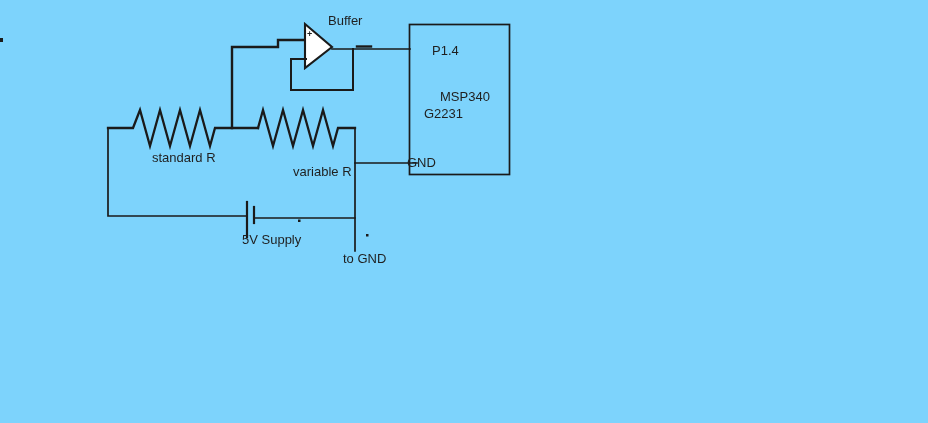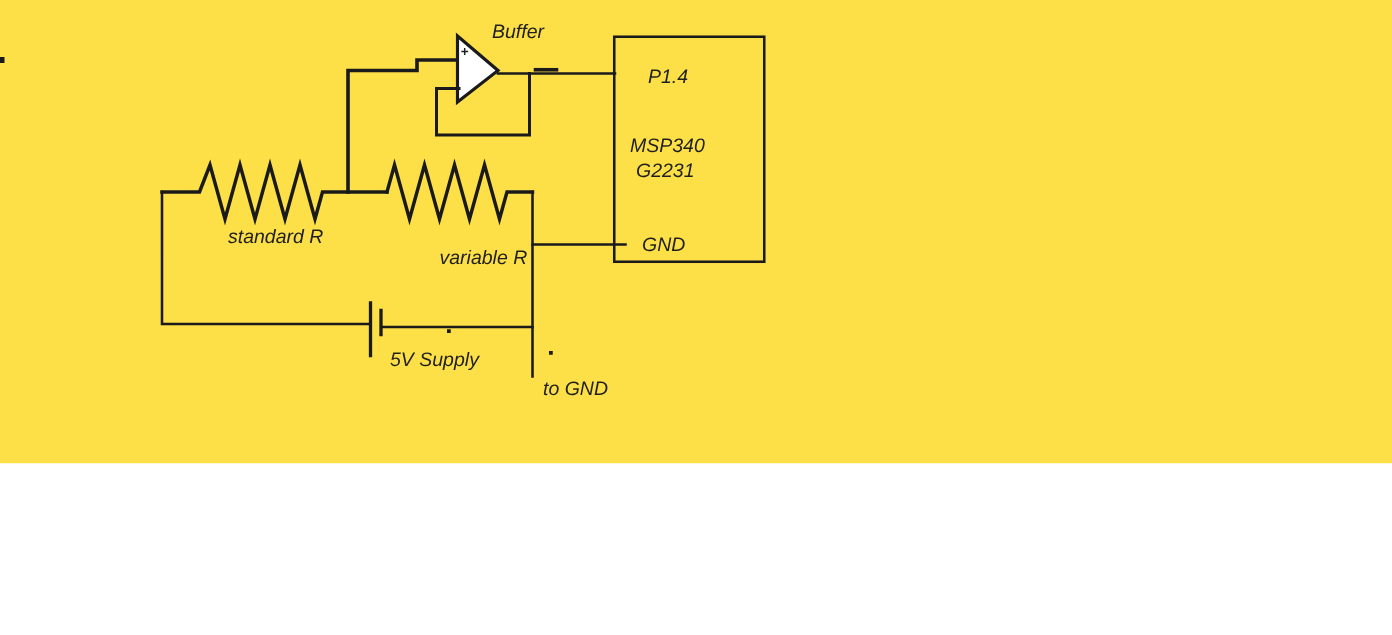--- a/index.html
+++ b/index.html
@@ -1,24 +1,23 @@
 <!DOCTYPE html>
 <html><head>
 <meta charset="utf-8">
 <style>
   html, body { margin: 0; padding: 0; background: #ffffff; }
   .canvas {
     position: relative;
     width: 928px;
-    height: 309px;
-    background: #fde047;
+    height: 423px;
+    background: #7dd3fc;
     font-family: "Liberation Sans", sans-serif;
     color: #1f1f1f;
     overflow: hidden;
-    font-style: italic;
   }
   .wires { position: absolute; left: 0; top: 0; }
   .lbl {
     position: absolute;
     font-size: 13px;
     line-height: 1.15;
     white-space: nowrap;
     color: #1f1f1f;
   }
   .lbl-plus {
@@ -64,27 +63,27 @@
     <rect x="298" y="219.5" width="2.5" height="2.5" fill="#1a1a1a" stroke="none"></rect>
     <rect x="366" y="234" width="2.5" height="2.5" fill="#1a1a1a" stroke="none"></rect>
   </svg>
 
   <div class="lbl" style="left:328px; top:14px;">Buffer</div>
 
   <div class="lbl-plus" style="left:307px; top:29px;">+</div>
 
   <div class="lbl" style="left:432px; top:44px;">P1.4</div>
 
-  <div class="lbl" style="left:420px; top:90px;">MSP340</div>
+  <div class="lbl" style="left:440px; top:90px;">MSP340</div>
 
   <div class="lbl" style="left:424px; top:107px;">G2231</div>
 
-  <div class="lbl" style="left:428px; top:156px;">GND</div>
+  <div class="lbl" style="left:407px; top:156px;">GND</div>
 
   <div class="lbl" style="left:152px; top:151px;">standard R</div>
 
   <div class="lbl" style="left:293px; top:151px;margin-top:14px;">variable R</div>
 
-  <div class="lbl" style="left:260px; top:233px;">5V Supply</div>
+  <div class="lbl" style="left:242px; top:233px;">5V Supply</div>
 
-  <div class="lbl" style="left:362px; top:252px;">to GND</div>
+  <div class="lbl" style="left:343px; top:252px;">to GND</div>
 
 </div>
 
 </body></html>

